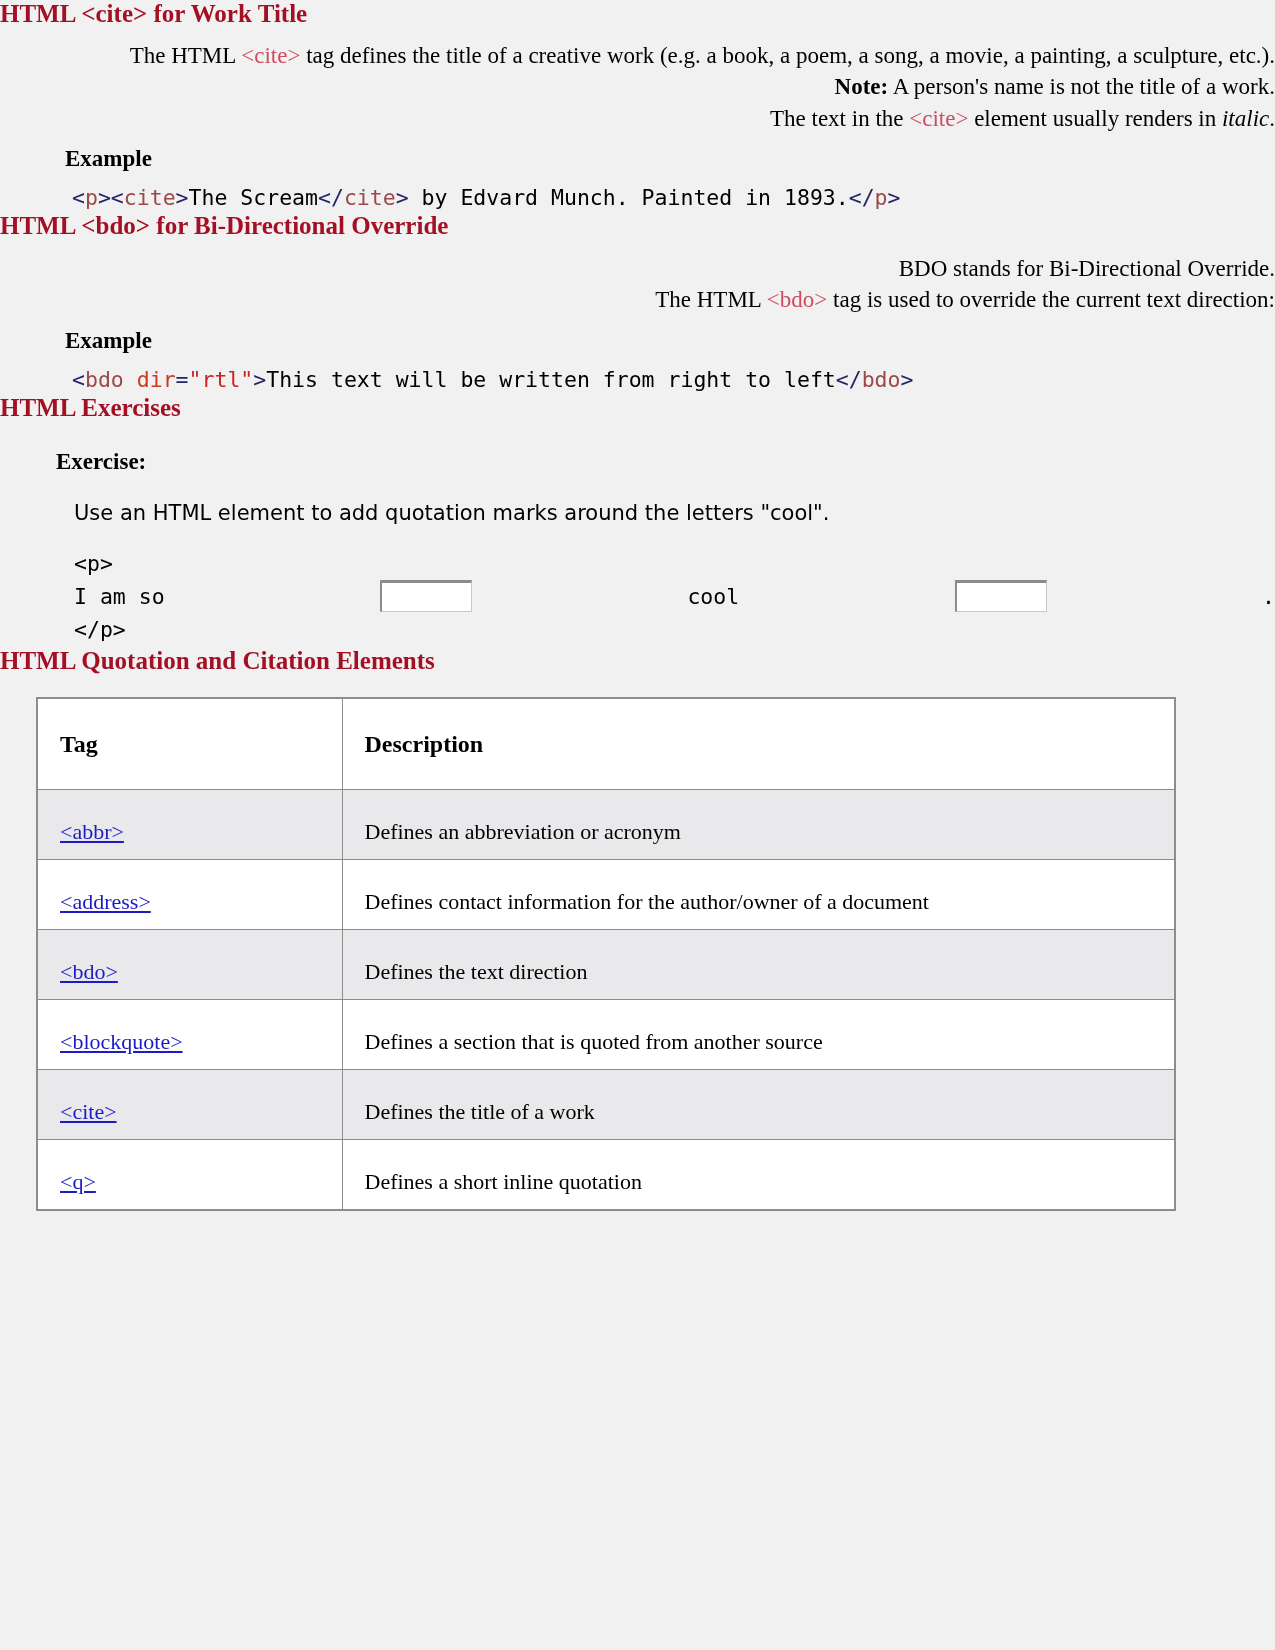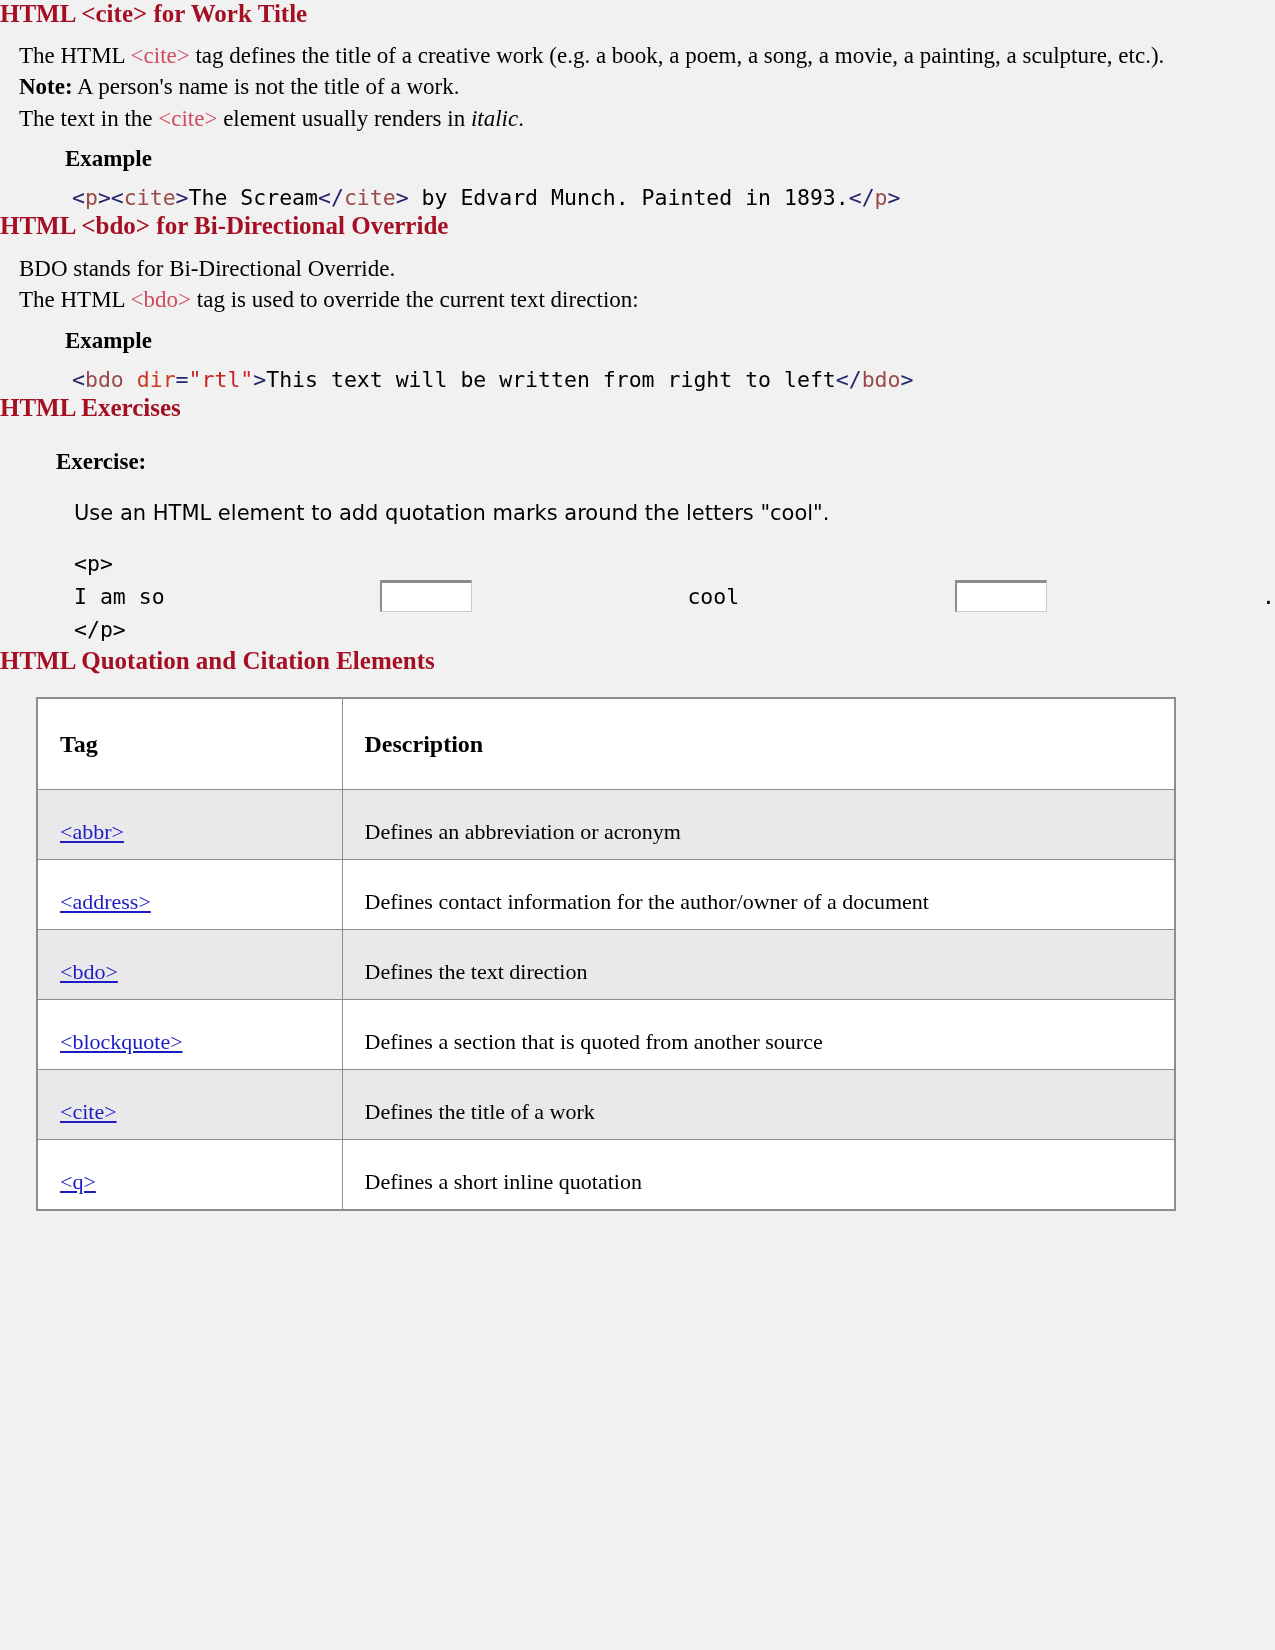--- a/index.html
+++ b/index.html
@@ -31,20 +31,21 @@
   .h-cite { margin: 14px 0 0 10px; }
   .h-bdo  { margin: 36px 0 0 10px; }
   .h-ex   { margin: 36px 0 0 10px; }
   .h-tbl  { margin: 36px 0 0 10px; }
 
   p.body-line {
     font-size: 23px;
     line-height: 1.37;
     margin: 0;
     padding: 0 0 0 19px;
+    text-align: right;
   }
   .para-block { margin-top: 11px; }
   .para-block-bdo { margin-top: 12px; }
 
   .tagref { color: #d14a5e; }
   .bold { font-weight: bold; }
   .ital { font-style: italic; }
 
   h4.example-title {
     font-family: "Liberation Serif", "DejaVu Serif", serif;

